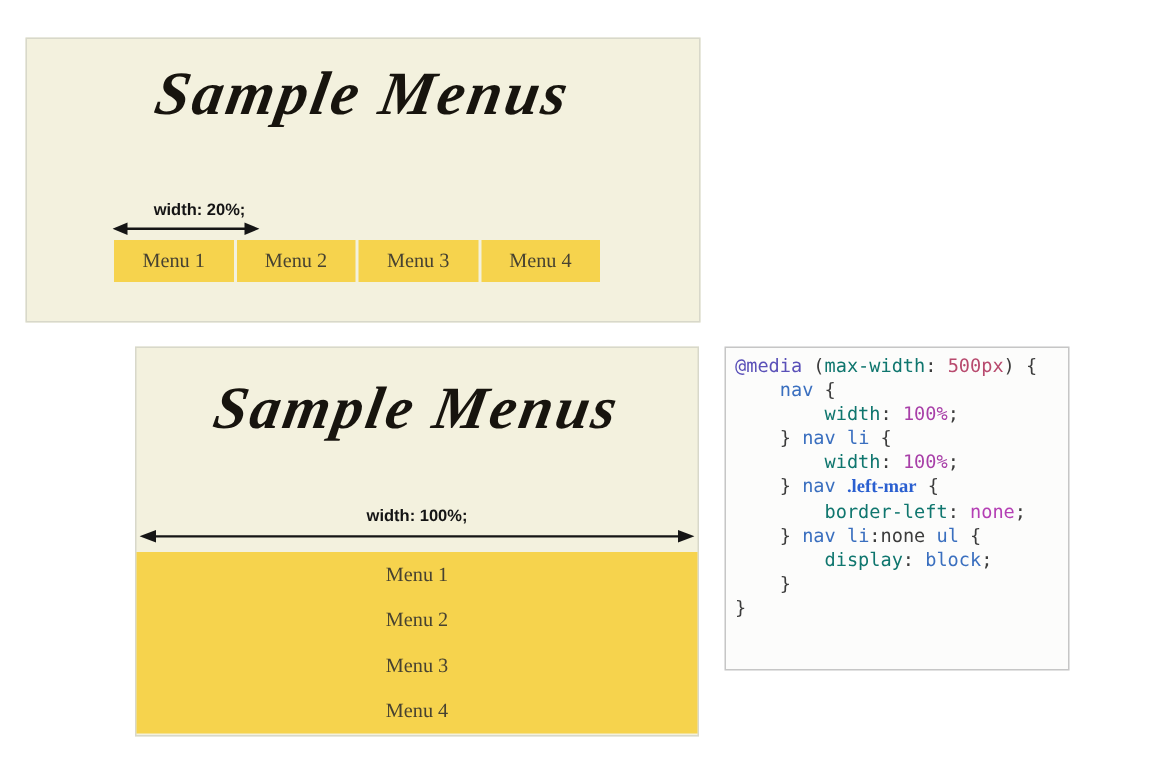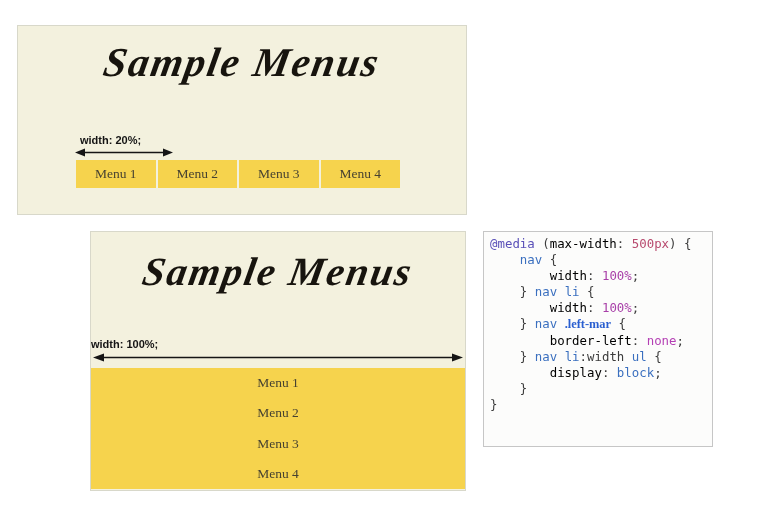--- a/index.html
+++ b/index.html
@@ -16,21 +16,21 @@
   .panel-large{left:90px;top:231px;width:376px;height:260px;}
   .script-title{
     font-family:"Liberation Serif",serif;font-style:italic;font-weight:600;
     color:#17140e;text-align:center;letter-spacing:2px;
     transform:skewX(-10deg);
   }
   .panel-small .script-title{font-size:41px;margin-top:12px;}
   .panel-large .script-title{font-size:40px;margin-top:16px;}
   .measure-label{
     position:absolute;font-size:11px;font-weight:bold;color:#141414;
-    white-space:nowrap;
+    text-align:center;white-space:nowrap;
   }
   .panel-small .measure-label{left:62px;width:106px;top:108px;}
   .panel-large .measure-label{left:0;width:100%;top:106px;}
   .arrow-svg{position:absolute;}
   .panel-small .arrow-svg{left:57px;top:121px;width:98px;height:11px;}
   .panel-large .arrow-svg{left:2px;top:120px;width:370px;height:11px;}
   
   .menu-row{
     position:absolute;left:58px;top:134px;width:324px;height:28px;
     display:flex;gap:2px;
@@ -55,21 +55,21 @@
     background:#fcfcfb;border:1px solid #c6c6c6;box-sizing:border-box;
     padding:4px 2px 0 6px;overflow:hidden;
   }
   .code-line{
     font-family:"DejaVu Sans Mono","Liberation Mono",monospace;
     font-size:12.4px;line-height:16.1px;white-space:pre;color:#3c3c3c;
   }
   .tok-at{color:#5a50b8;text-align:center;}
   .tok-sel{color:#3a6fbf;}
   .tok-cls{color:#2a5fd0;font-weight:bold;font-family:Liberation Serif, serif;}
-  .tok-pr{color:#000000;}
+  .tok-pr{color:#0f766e;}
   .tok-num{color:#b84a6e;text-align:center;}
   .tok-pct{color:#a83fa8;}
   .tok-zero{color:#2f7f96;}
   .tok-mag{color:#b43fb4;}
   .tok-pl{color:#3c3c3c;}
 </style>
 </head>
 <body>
 
 <div class="panel panel-small">
@@ -105,17 +105,17 @@
 </div>
 
 <div class="code-box" id="code-box">
     <div class="code-line"><span class="tok-at">@media</span><span class="tok-pl"> (</span><span class="tok-pr">max-width</span><span class="tok-pl">: </span><span class="tok-num">500px</span><span class="tok-pl">) {</span></div>
     <div class="code-line"><span class="tok-pl">    </span><span class="tok-sel">nav</span><span class="tok-pl"> {</span></div>
     <div class="code-line"><span class="tok-pl">        </span><span class="tok-pr">width</span><span class="tok-pl">: </span><span class="tok-pct">100%</span><span class="tok-pl">;</span></div>
     <div class="code-line"><span class="tok-pl">    } </span><span class="tok-sel">nav</span><span class="tok-pl"> </span><span class="tok-sel">li</span><span class="tok-pl"> {</span></div>
     <div class="code-line"><span class="tok-pl">        </span><span class="tok-pr">width</span><span class="tok-pl">: </span><span class="tok-pct">100%</span><span class="tok-pl">;</span></div>
     <div class="code-line"><span class="tok-pl">    } </span><span class="tok-sel">nav</span><span class="tok-pl"> </span><span class="tok-cls">.left-mar</span><span class="tok-pl"> {</span></div>
     <div class="code-line"><span class="tok-pl">        </span><span class="tok-pr">border-left</span><span class="tok-pl">: </span><span class="tok-mag">none</span><span class="tok-pl">;</span></div>
-    <div class="code-line"><span class="tok-pl">    } </span><span class="tok-sel">nav</span><span class="tok-pl"> </span><span class="tok-sel">li</span><span class="tok-pl">:width </span><span class="tok-sel">ul</span><span class="tok-pl"> {</span></div>
+    <div class="code-line"><span class="tok-pl">    } </span><span class="tok-sel">nav</span><span class="tok-pl"> </span><span class="tok-sel">li</span><span class="tok-pl">:none </span><span class="tok-sel">ul</span><span class="tok-pl"> {</span></div>
     <div class="code-line"><span class="tok-pl">        </span><span class="tok-pr">display</span><span class="tok-pl">: </span><span class="tok-sel">block</span><span class="tok-pl">;</span></div>
     <div class="code-line"><span class="tok-pl">    }</span></div>
     <div class="code-line"><span class="tok-pl">}</span></div>
   </div>
 
 </body></html>

